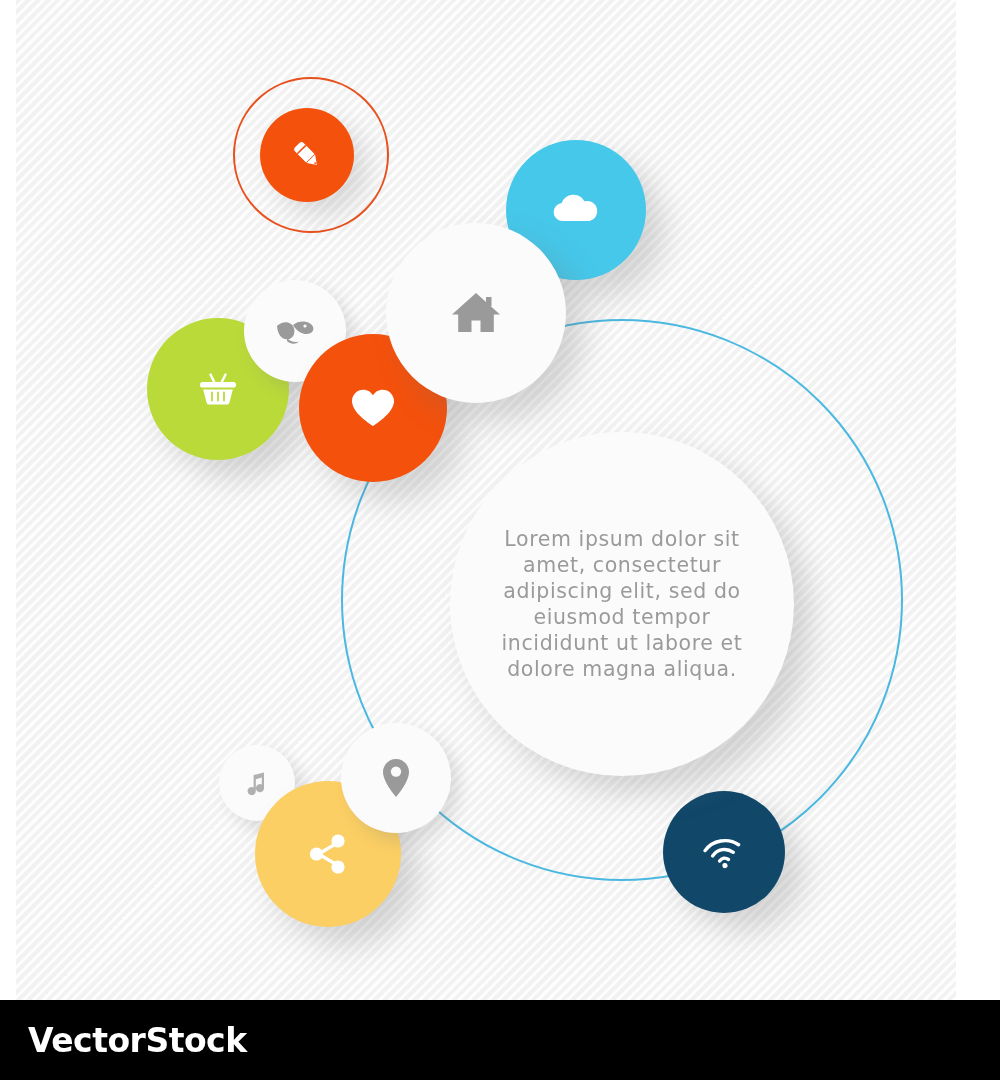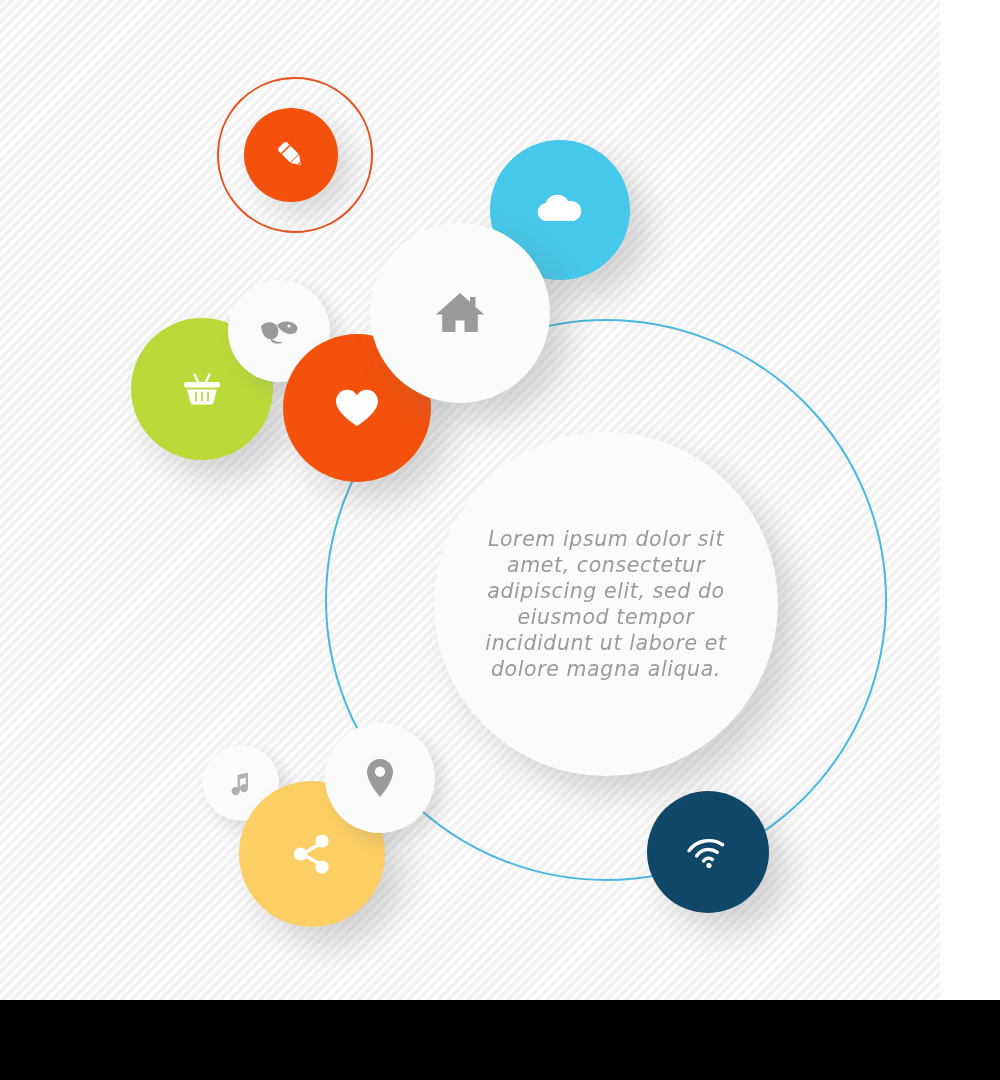--- a/index.html
+++ b/index.html
@@ -11,34 +11,33 @@
     width: 1000px;
     height: 1080px;
     font-family: "Liberation Sans", sans-serif;
     overflow: hidden;
     position: relative;
   }
 
   
   #canvas {
     position: absolute;
-    left: 0;
+    left: 16px;
     top: 0;
     width: 940px;
     height: 1000px;
     background-color: #f2f2f2;
     background-image: repeating-linear-gradient(
       -45deg,
       rgba(255,255,255,0.85) 0px,
       rgba(255,255,255,0.85) 3px,
       rgba(0,0,0,0.0) 3px,
       rgba(0,0,0,0.0) 7px
     );
     overflow: hidden;
-    font-style: italic;
   }
 
   
   .circ {
     position: absolute;
     border-radius: 50%;
     display: flex;
     align-items: center;
     justify-content: center;
     box-sizing: border-box;
@@ -197,13 +196,14 @@
     </svg>
   </div>
 
   <div class="circ shadow-med" id="text-bubble">
     <div class="bubble-text">Lorem ipsum dolor sit amet, consectetur adipiscing elit, sed do eiusmod tempor incididunt ut labore et dolore magna aliqua.</div>
   </div>
 
 </div>
 
 <div id="footer">
+  <div class="brand">VectorStock</div>
 </div>
 
 </body></html>

